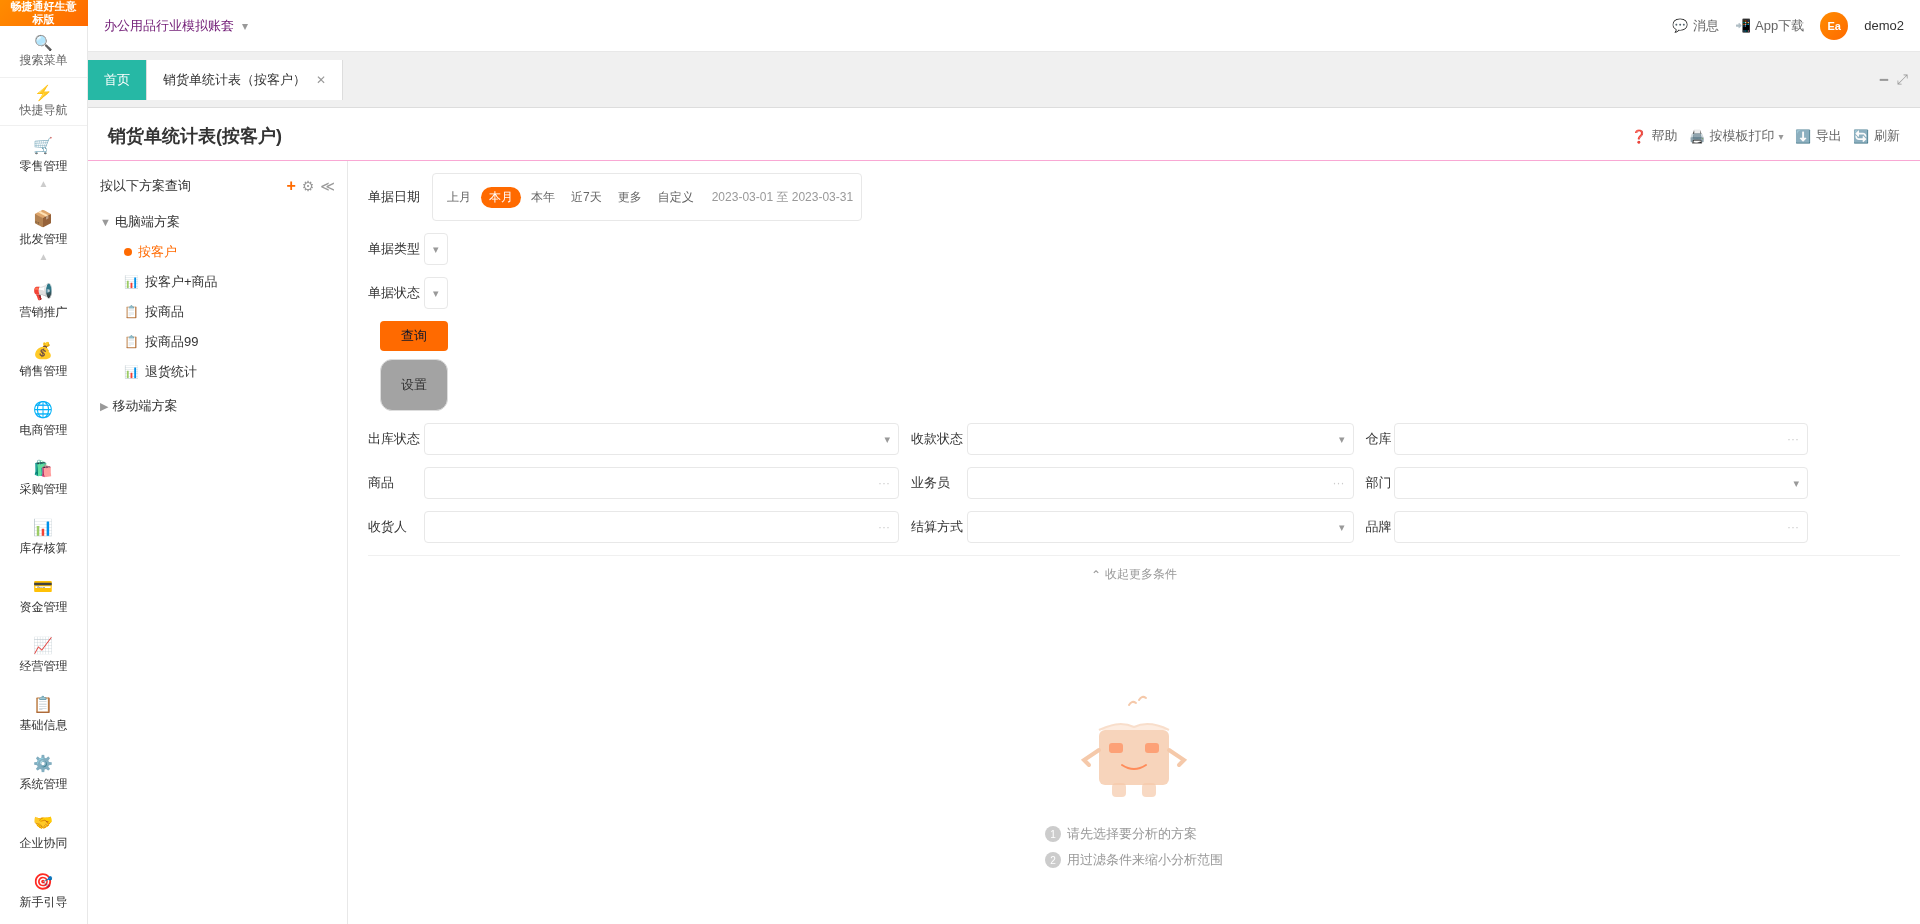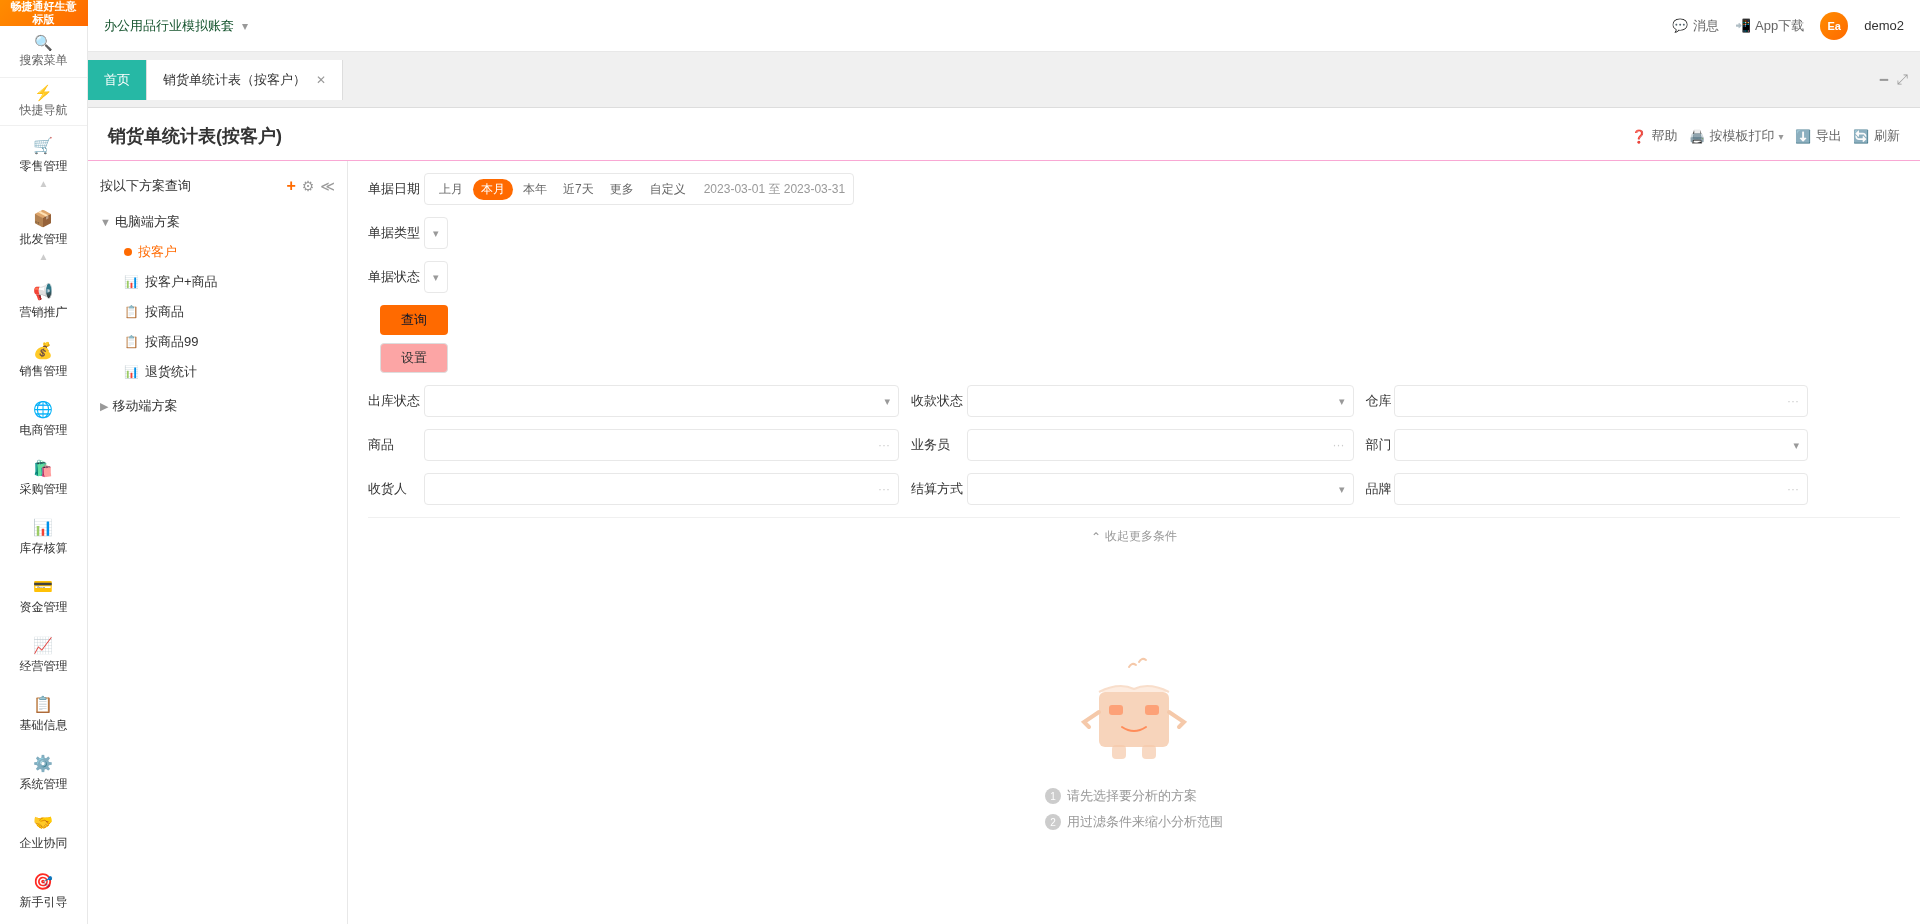--- a/index.html
+++ b/index.html
@@ -17,21 +17,21 @@
     .sidebar-item { width: 100%; padding: 10px 4px; text-align: center; cursor: pointer; color: #333; font-size: 12px; display: flex; flex-direction: column; align-items: center; gap: 3px; }
     .sidebar-item-icon { font-size: 16px; color: #999; }
     .sidebar-arrow { font-size: 10px; color: #ccc; }
 
     
     .main-content { flex: 1; display: flex; flex-direction: column; overflow: hidden; }
 
     
     .top-header { height: 52px; background: #fff; border-bottom: 1px solid #e8e8e8; display: flex; align-items: center; justify-content: space-between; padding: 0 16px; }
     .header-left { display: flex; align-items: center; gap: 8px; }
-    .header-breadcrumb { font-size: 13px; color: #14532d; }
+    .header-breadcrumb { font-size: 13px; color: #701a75; }
     .header-dropdown { font-size: 12px; color: #999; cursor: pointer; }
     .header-right { display: flex; align-items: center; gap: 16px; }
     .header-btn { display: flex; align-items: center; gap: 4px; color: #666; font-size: 13px; cursor: pointer; }
     .user-avatar { width: 28px; height: 28px; border-radius: 50%; background: linear-gradient(135deg, #ff8c00, #ff6a00); display: flex; align-items: center; justify-content: center; color: #fff; font-size: 11px; font-weight: bold; }
 
     
     .tab-bar { height: 56px; background: #f0f0f0; display: flex; align-items: center; padding: 0 0; border-bottom: 1px solid #ddd; }
     .tab-item { height: 40px; padding: 0 16px; display: flex; align-items: center; gap: 6px; font-size: 13px; cursor: pointer; background: #f0f0f0; color: #666; border-right: 1px solid #ddd; }
     .tab-item.active { background: #fff; color: #333; font-weight: 500; }
     .tab-home { background: #26b8a5; color: #fff; }
@@ -42,21 +42,21 @@
     
     .page-content { flex: 1; overflow-y: auto; background: #fff; display: flex; flex-direction: column; }
 
     
     .page-header { padding: 16px 20px 12px; display: flex; align-items: center; justify-content: space-between; border-bottom: 1px solid #f9a8d4; }
     .page-title { font-size: 18px; font-weight: bold; color: #333; }
     .page-header-actions { display: flex; align-items: center; gap: 12px; }
     .page-action-btn { display: flex; align-items: center; gap: 4px; color: #666; font-size: 13px; cursor: pointer; }
     .export-btn { display: flex; align-items: center; gap: 4px; cursor: pointer; color: #666; font-size: 13px; }
     .query-btn { background: #ff6a00; color: #0f172a; border: none; border-radius: 4px; padding: 6px 20px; font-size: 13px; cursor: pointer; }
-    .settings-btn { border: 1px solid #ddd; background: #fca5a5; color: #333; border-radius: 4px; padding: 5px 16px; font-size: 13px; cursor: pointer; margin-top: 4px; }
+    .settings-btn { border: 1px solid #ddd; background: #a3a3a3; color: #333; border-radius: 12px; padding: 16px 16px; font-size: 13px; cursor: pointer; margin-top: 4px; }
 
     
     .filter-section { padding: 12px 20px; background: #fff; }
     .filter-label { font-size: 13px; color: #333; white-space: nowrap; min-width: 56px; }
     .filter-control { flex: 1; display: flex; align-items: center; border: 1px solid #e8e8e8; border-radius: 4px; height: 32px; padding: 0 8px; background: #fff; cursor: pointer; font-size: 13px; color: #333; position: relative; }
     .date-tab { font-size: 12px; color: #666; cursor: pointer; padding: 2px 6px; border-radius: 3px; }
     .date-tab.active { background: #ff6a00; color: #fff; border-radius: 12px; padding: 2px 8px; }
     .date-range { font-size: 12px; color: #999; margin-left: 8px; }
     .filter-select { display: flex; align-items: center; justify-content: space-between; }
     .filter-arrow { color: #999; font-size: 11px; }
@@ -286,21 +286,21 @@
         </div>
 
         <div class="right-panel">
 
           <div class="filter-section">
 
             <div style="display:flex; align-items:flex-start; gap:12px; margin-bottom:12px;flex-direction:column;">
 
               <div style="display:flex; align-items:center; flex:1.2;">
                 <span class="filter-label" style="min-width:56px;">单据日期</span>
-                <div style="display:flex; align-items:center; gap:4px; border:1px solid #e8e8e8; border-radius:4px; height:32px; padding:0 8px; background:#fff; flex:1;">
+                <div style="display:flex; align-items:center; gap:4px; border:1px solid #e8e8e8; border-radius:4px; height:48px; padding:0 8px; background:#fff; flex:1;margin-left:8px;">
                   <span class="date-tab">上月</span>
                   <span class="date-tab active" style="background:#ff6a00;color:#fff;border-radius:12px;padding:2px 8px;font-size:12px;">本月</span>
                   <span class="date-tab">本年</span>
                   <span class="date-tab">近7天</span>
                   <span class="date-tab">更多</span>
                   <span class="date-tab">自定义</span>
                   <span class="date-range">2023-03-01 至 2023-03-31</span>
                 </div>
               </div>
 

